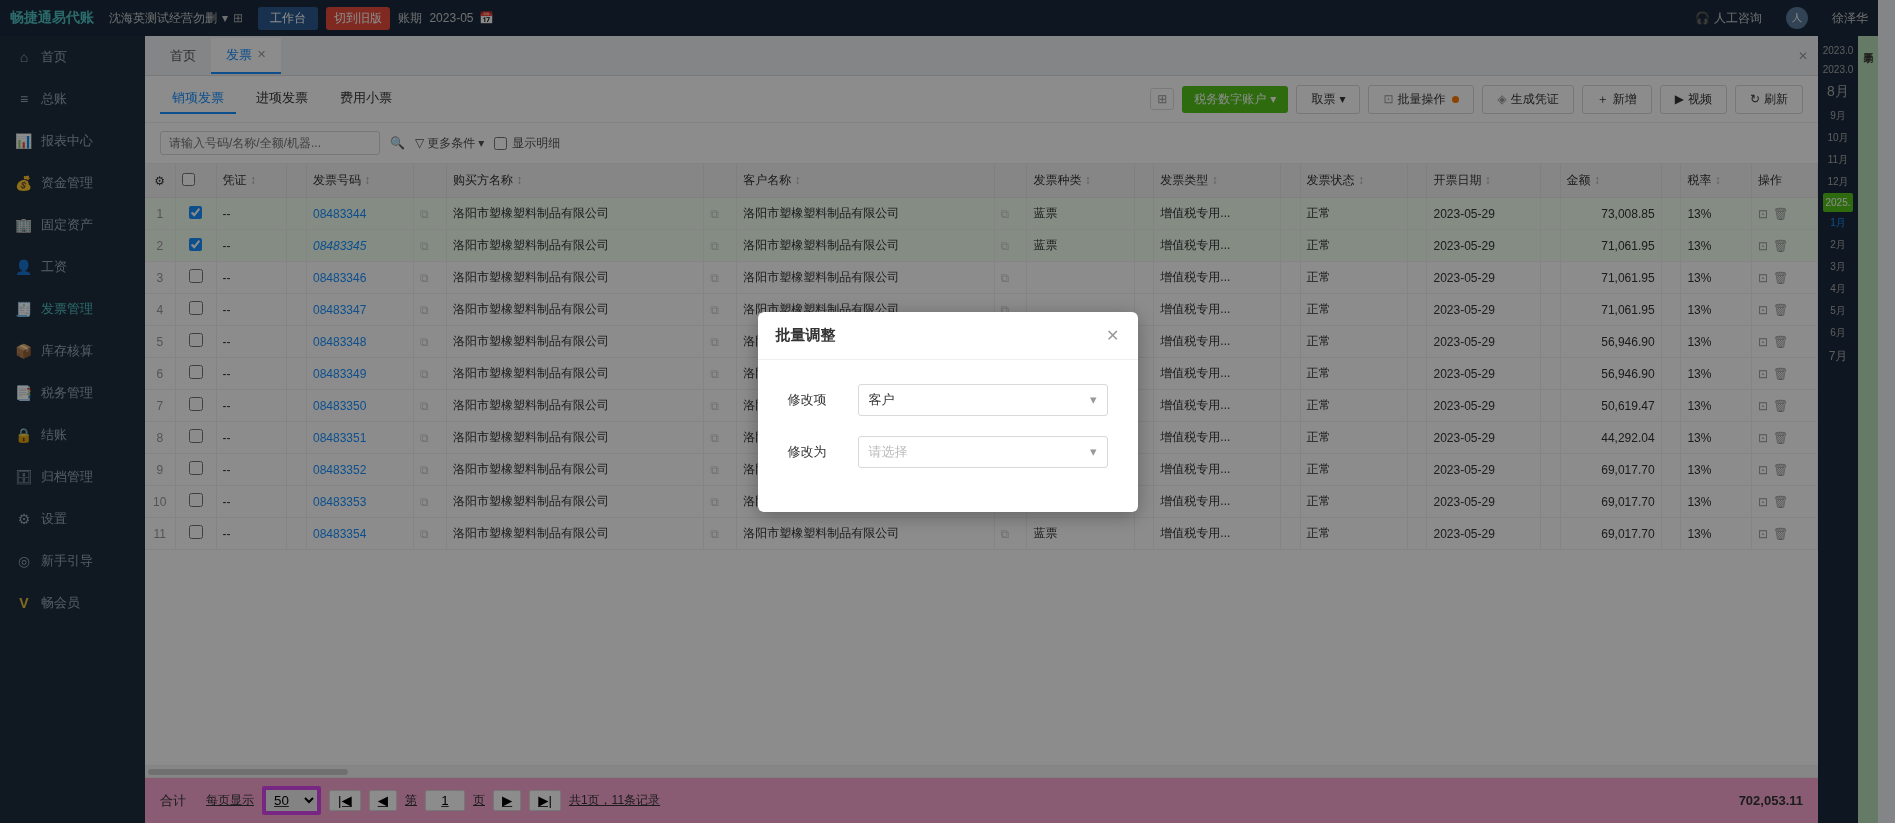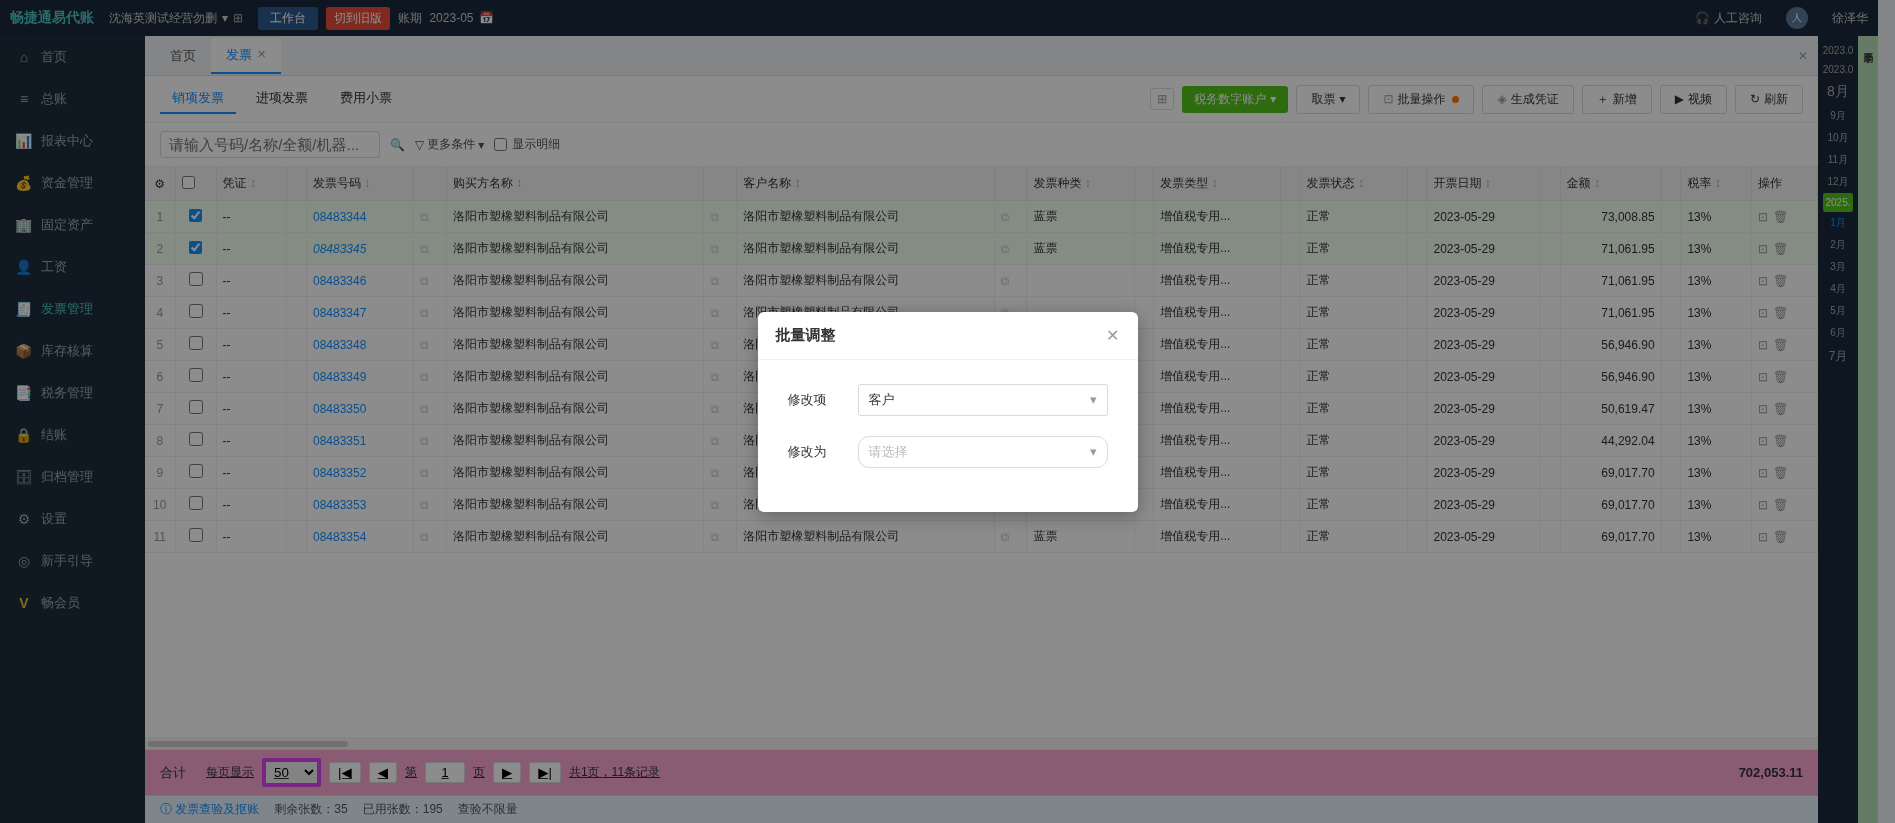--- a/index.html
+++ b/index.html
@@ -36,21 +36,21 @@
     
     .toolbar { display: flex; align-items: center; padding: 8px 15px; border-bottom: 1px solid #eee; gap: 8px; flex-shrink: 0; }
     .sub-tab { padding: 5px 12px; cursor: pointer; font-size: 13px; color: #333; border-bottom: 2px solid transparent; }
     .sub-tab.active { color: #1890ff; border-bottom: 2px solid #1890ff; }
     .toolbar-right { margin-left: auto; display: flex; align-items: center; gap: 8px; }
     .btn-outline { background: #fff; color: #333; padding: 5px 14px; border-radius: 3px; border: 1px solid #d9d9d9; cursor: pointer; font-size: 12px; display: flex; align-items: center; gap: 4px; }
     .btn-tax { background: #52c41a; color: #fff; padding: 5px 12px; border-radius: 3px; border: none; cursor: pointer; font-size: 12px; }
 
     
     .search-bar { display: flex; align-items: center; padding: 8px 15px; border-bottom: 1px solid #eee; gap: 10px; flex-shrink: 0; }
-    .search-input { border: 1px solid #d9d9d9; border-radius: 3px; padding: 4px 8px; font-size: 15px; width: 220px; color: #999; }
+    .search-input { border: 1px solid #d9d9d9; border-radius: 3px; padding: 4px 8px; font-size: 12px; width: 220px; color: #999; }
     .search-icon { color: #999; cursor: pointer; }
     .filter-btn { color: #555; cursor: pointer; font-size: 12px; display: flex; align-items: center; gap: 3px; }
     .show-detail { display: flex; align-items: center; gap: 5px; color: #555; font-size: 12px; cursor: pointer; }
 
     
     .table-container { flex: 1; overflow: auto; position: relative; }
     table { width: 100%; border-collapse: collapse; font-size: 12px; }
     thead tr { background: #f5f5f5; }
     th { padding: 8px 6px; text-align: left; border-bottom: 1px solid #e8e8e8; border-right: 1px solid #e8e8e8; color: #333; font-weight: normal; white-space: nowrap; }
     td { padding: 7px 6px; border-bottom: 1px solid #f0f0f0; border-right: 1px solid #f0f0f0; color: #333; white-space: nowrap; }
@@ -77,21 +77,21 @@
     
     .modal-overlay { position: fixed; top: 0; left: 0; width: 100%; height: 100%; background: rgba(0,0,0,0.45); z-index: 1000; display: flex; align-items: center; justify-content: center; }
     .modal { background: #fff; border-radius: 6px; width: 380px; box-shadow: 0 4px 20px rgba(0,0,0,0.3); }
     .modal-header { padding: 14px 18px; border-bottom: 1px solid #f0f0f0; display: flex; align-items: center; justify-content: space-between; }
     .modal-title { font-size: 15px; font-weight: bold; color: #333; }
     .modal-close { cursor: pointer; color: #999; font-size: 16px; }
     .modal-body { padding: 24px 30px; }
     .form-row { display: flex; align-items: center; margin-bottom: 20px; }
     .form-label { width: 70px; color: #333; font-size: 13px; flex-shrink: 0; }
     .form-select { flex: 1; border: 1px solid #d9d9d9; border-radius: 3px; padding: 6px 10px; font-size: 13px; display: flex; align-items: center; justify-content: space-between; cursor: pointer; color: #333; }
-    .form-select-placeholder { flex: 1; border: 1px solid #d9d9d9; border-radius: 11px; padding: 6px 10px; font-size: 13px; display: flex; align-items: center; justify-content: space-between; cursor: pointer; color: #bbb; }
+    .form-select-placeholder { flex: 1; border: 1px solid #d9d9d9; border-radius: 3px; padding: 6px 10px; font-size: 13px; display: flex; align-items: center; justify-content: space-between; cursor: pointer; color: #bbb; }
     .modal-footer { padding: 12px 18px; border-top: 1px solid #f0f0f0; display: flex; justify-content: center; gap: 12px; }
     .btn-cancel { background: #fff; color: #333; border: 1px solid #d9d9d9; padding: 6px 24px; border-radius: 3px; cursor: pointer; font-size: 13px; }
     .btn-confirm { background: #52c41a; color: #fff; border: none; padding: 6px 24px; border-radius: 3px; cursor: pointer; font-size: 13px; }
 
     .chevron { color: #999; }
     .dot-orange { width: 7px; height: 7px; background: #ff7a00; border-radius: 50%; display: inline-block; margin-left: 3px; }
 
     .scrollbar-h { height: 12px; background: #f5f5f5; border-top: 1px solid #eee; display: flex; align-items: center; padding: 0 3px; flex-shrink: 0; }
     .scrollbar-h-thumb { height: 6px; width: 200px; background: #ccc; border-radius: 3px; }
   </style>
@@ -645,29 +645,20 @@
             <span>第</span>
             <input class="page-input" type="text" value="1" style="">
             <span>页</span>
             <button class="page-btn">▶</button>
             <button class="page-btn">▶|</button>
             <span>共1页，11条记录</span>
           </div>
           <span class="total-amount">702,053.11</span>
         </div>
 
-        <div class="status-bar">
-          <span style="color:#1890ff; cursor:pointer;">
-            <span>ⓘ</span>
-            <span>发票查验及抠账</span>
-          </span>
-          <span>剩余张数：35</span>
-          <span>已用张数：195</span>
-          <span>查验不限量</span>
-        </div>
 
       </div>
     </div>
 
     <div class="cal-panel">
       <div style="color:#aaa; font-size:10px; padding:4px 0; cursor:pointer; text-align:center;">2023.0</div>
       <div style="color:#aaa; font-size:10px; padding:4px 0; cursor:pointer; text-align:center;">2023.0</div>
       <div style="color:#aaa; font-size:14px; padding:4px 0; cursor:pointer; text-align:center;">8月</div>
       <div style="color:#aaa; font-size:10px; padding:4px 0; cursor:pointer; text-align:center;">9月</div>
       <div style="color:#aaa; font-size:10px; padding:4px 0; cursor:pointer; text-align:center;">10月</div>

